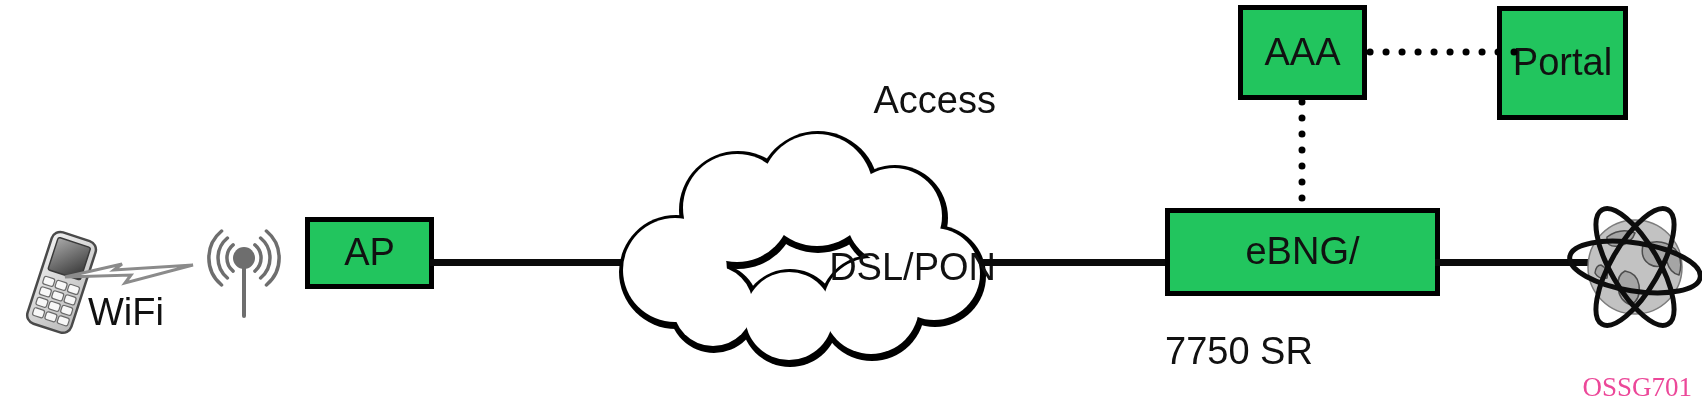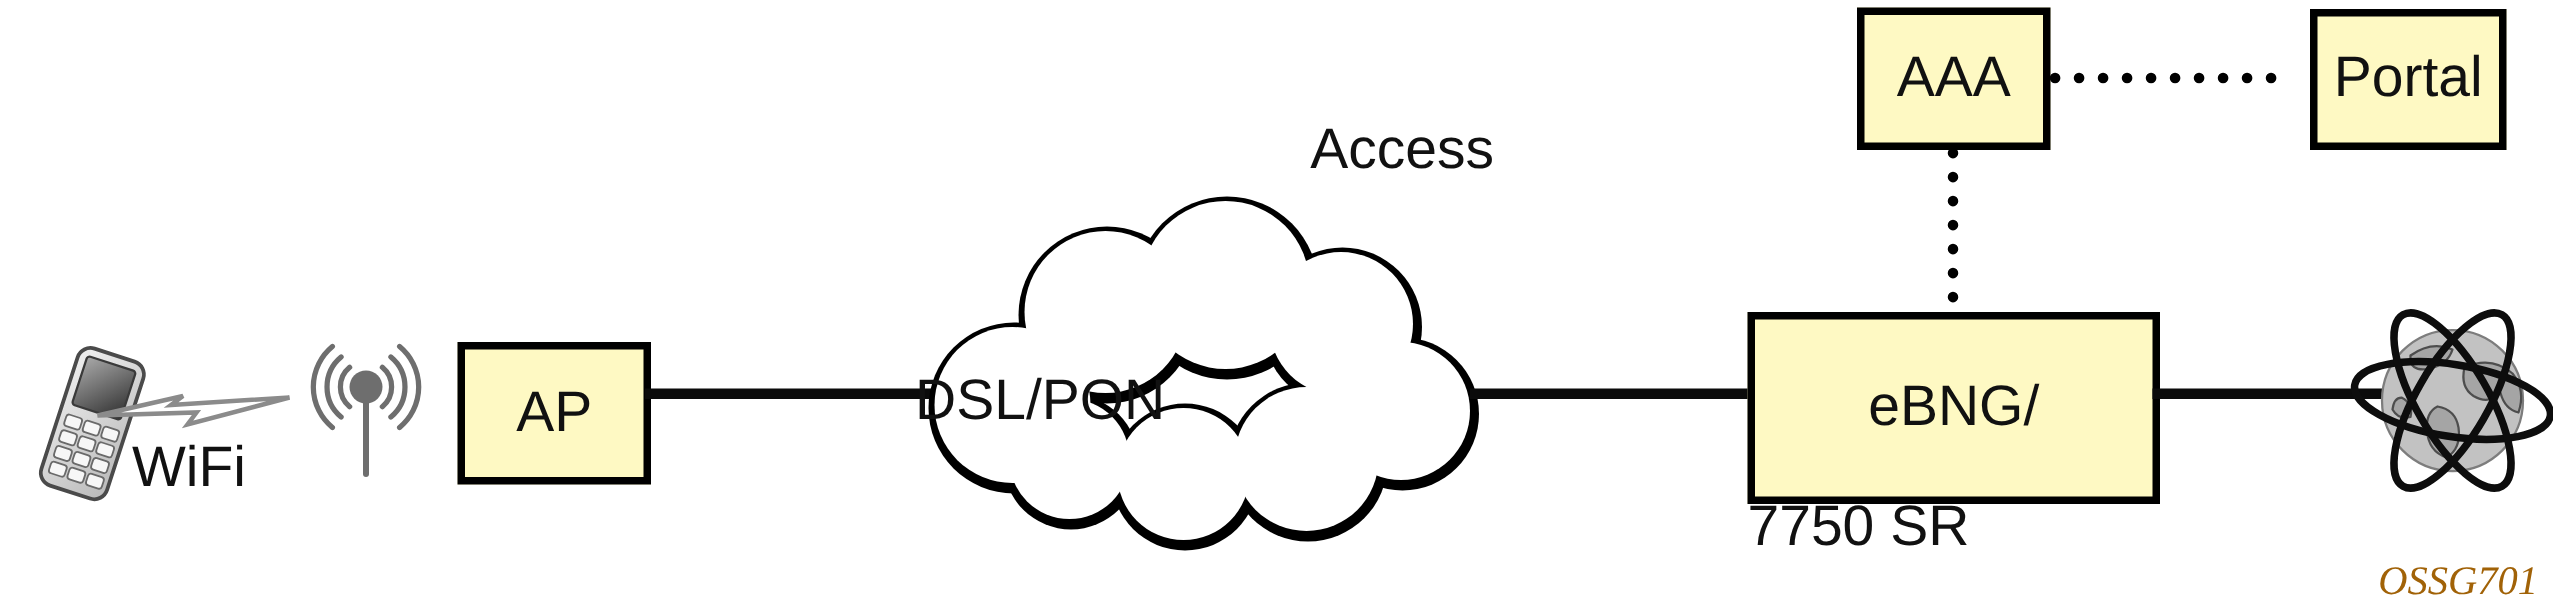--- a/index.html
+++ b/index.html
@@ -13,40 +13,39 @@
   }
   .abs{position:absolute;}
   .label{
     font-size:38px;
     line-height:1.1;
     color:#111;
     white-space:nowrap;
   }
   .node-box{
     position:absolute;
-    background:#fef9c3;
+    background:#22c55e;
     border:5px solid #000;
     box-sizing:border-box;
     display:flex;
     flex-direction:column;
     align-items:center;
     justify-content:center;
     text-align:center;
   }
   .hline{
     position:absolute;
     height:7px;
     background:#0b0b0b;
   }
   .figure-ref{
     position:absolute;
     font-family:"Liberation Serif","DejaVu Serif",serif;
-    font-style:italic;
     font-size:27px;
-    color:#a16207;
+    color:#ec4899;
     white-space:nowrap;
   }
   svg{display:block;}
 </style>
 </head>
 <body>
 
 <div id="stage">
 
   <div class="abs" style="left:10px;top:226px;">
@@ -98,21 +97,21 @@
         <path d="M35.4,10 A26,26 0 0 0 35.4,50" stroke-width="3.5"></path>
         <path d="M29.6,3 A35,35 0 0 0 29.6,57" stroke-width="3.5"></path>
         <path d="M62.9,16.9 A17,17 0 0 1 62.9,43.1" stroke-width="3.5"></path>
         <path d="M68.6,10 A26,26 0 0 1 68.6,50" stroke-width="3.5"></path>
         <path d="M74.4,3 A35,35 0 0 1 74.4,57" stroke-width="3.5"></path>
       </g>
       <circle cx="52" cy="30" r="11" fill="#6e6e6e"></circle>
     </svg>
   </div>
 
-  <div class="node-box" style="left:305px;top:217px;width:129px;height:95px;margin-top:11px;">
+  <div class="node-box" style="left:305px;top:217px;width:129px;height:72px;">
     <span class="label">AP</span>
   </div>
 
   <div class="hline" style="left:430px;top:259px;width:200px;"></div>
 
   <div class="abs label" style="left:610px;top:80px;width:386px;text-align:right;">Access</div>
 
   <div class="abs" style="left:610px;top:126px;">
     <svg width="386" height="248" viewBox="0 0 386 248">
 
@@ -131,46 +130,46 @@
         <circle cx="66" cy="146" r="52"></circle>
         <circle cx="128" cy="84" r="54"></circle>
         <circle cx="208" cy="66" r="56"></circle>
         <circle cx="285" cy="92" r="48"></circle>
         <circle cx="325" cy="150" r="46"></circle>
         <circle cx="262" cy="182" r="48"></circle>
         <circle cx="180" cy="192" r="44"></circle>
         <circle cx="104" cy="182" r="40"></circle>
       </g>
     </svg>
-    <div class="label" style="position:absolute;left:0;top:121px;width:386px;text-align:left;">DSL/PON</div>
+    <div class="label" style="position:absolute;left:0;top:121px;width:386px;text-align:right;">DSL/PON</div>
   </div>
 
   <div class="hline" style="left:980px;top:259px;width:190px;"></div>
 
   <div class="node-box" style="left:1238px;top:5px;width:129px;height:95px;">
     <span class="label">AAA</span>
   </div>
 
-  <div class="node-box" style="left:1540px;top:6px;width:131px;height:94px;">
+  <div class="node-box" style="left:1497px;top:6px;width:131px;height:114px;">
     <span class="label">Portal</span>
   </div>
 
   <div class="abs" style="left:1364px;top:45px;">
     <svg width="164" height="14" viewBox="0 0 164 14">
       <line x1="6" y1="7" x2="158" y2="7" stroke="#000" stroke-width="7" stroke-linecap="round" stroke-dasharray="0.1 15.9"></line>
     </svg>
   </div>
 
   <div class="abs" style="left:1295px;top:96px;">
     <svg width="14" height="116" viewBox="0 0 14 116">
       <line x1="7" y1="6" x2="7" y2="110" stroke="#000" stroke-width="7" stroke-linecap="round" stroke-dasharray="0.1 15.9"></line>
     </svg>
   </div>
 
-  <div class="node-box" style="left:1165px;top:208px;width:275px;height:128px;">
+  <div class="node-box" style="left:1165px;top:208px;width:275px;height:88px;">
     <span class="label">eBNG/</span>
   </div>
 
   <div class="abs label" style="left:1165px;top:331px;width:275px;text-align:left;">7750 SR</div>
 
   <div class="hline" style="left:1435px;top:259px;width:165px;"></div>
 
   <div class="abs" style="left:1563px;top:199px;">
     <svg width="139" height="139" viewBox="0 0 139 139">
       <circle cx="72" cy="68" r="47" fill="#c2c2c2" stroke="#7d7d7d" stroke-width="1.5"></circle>

